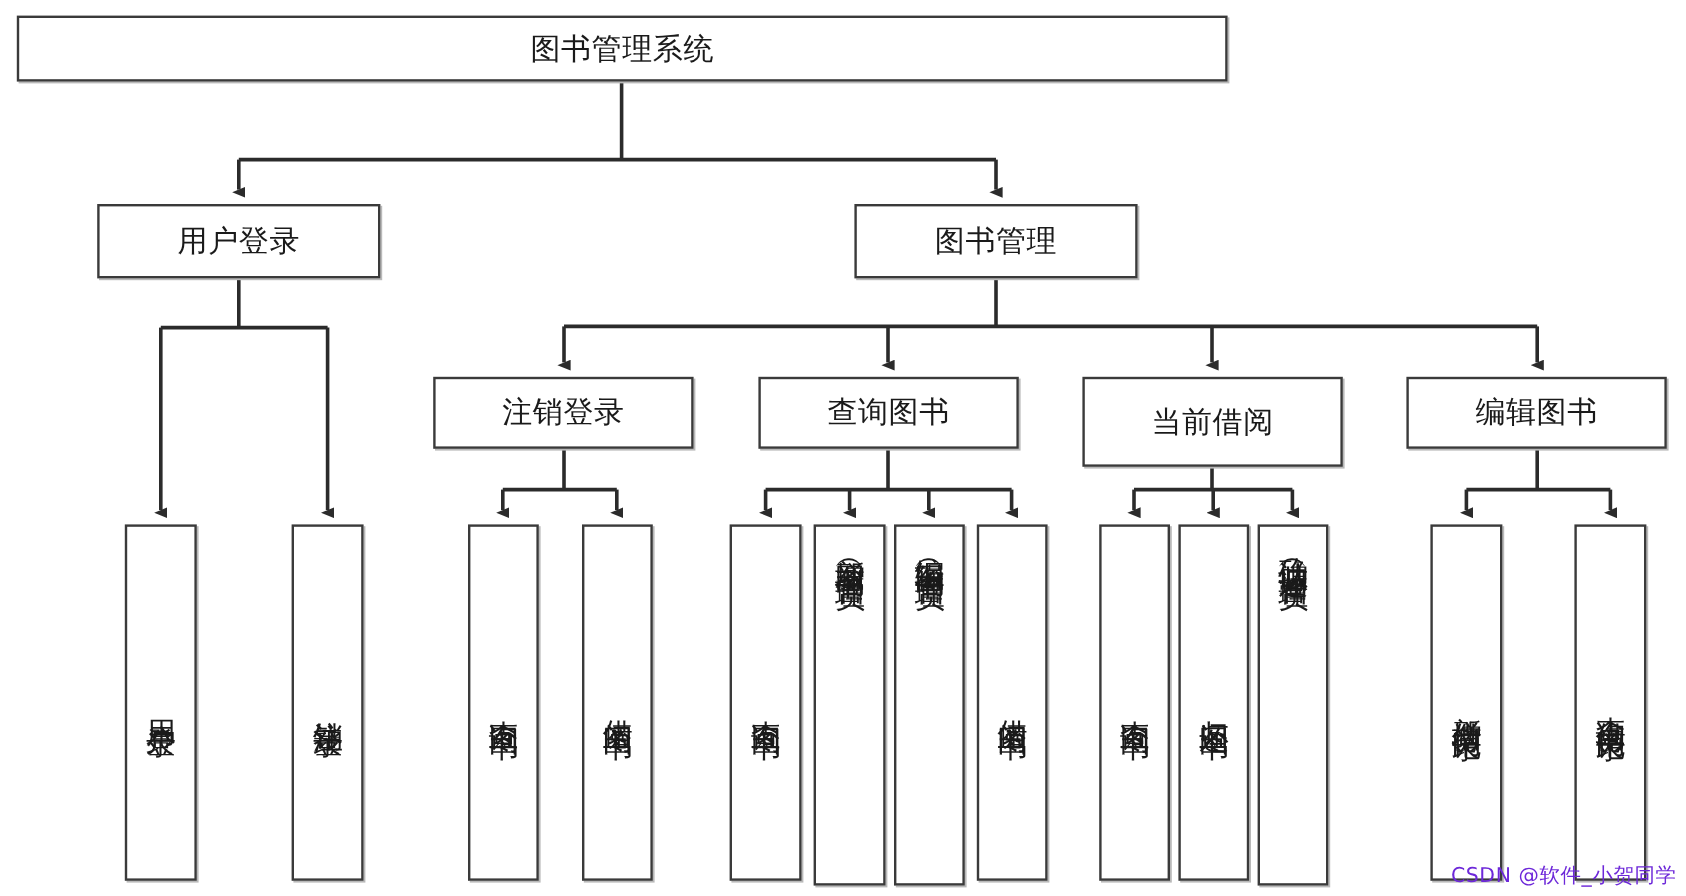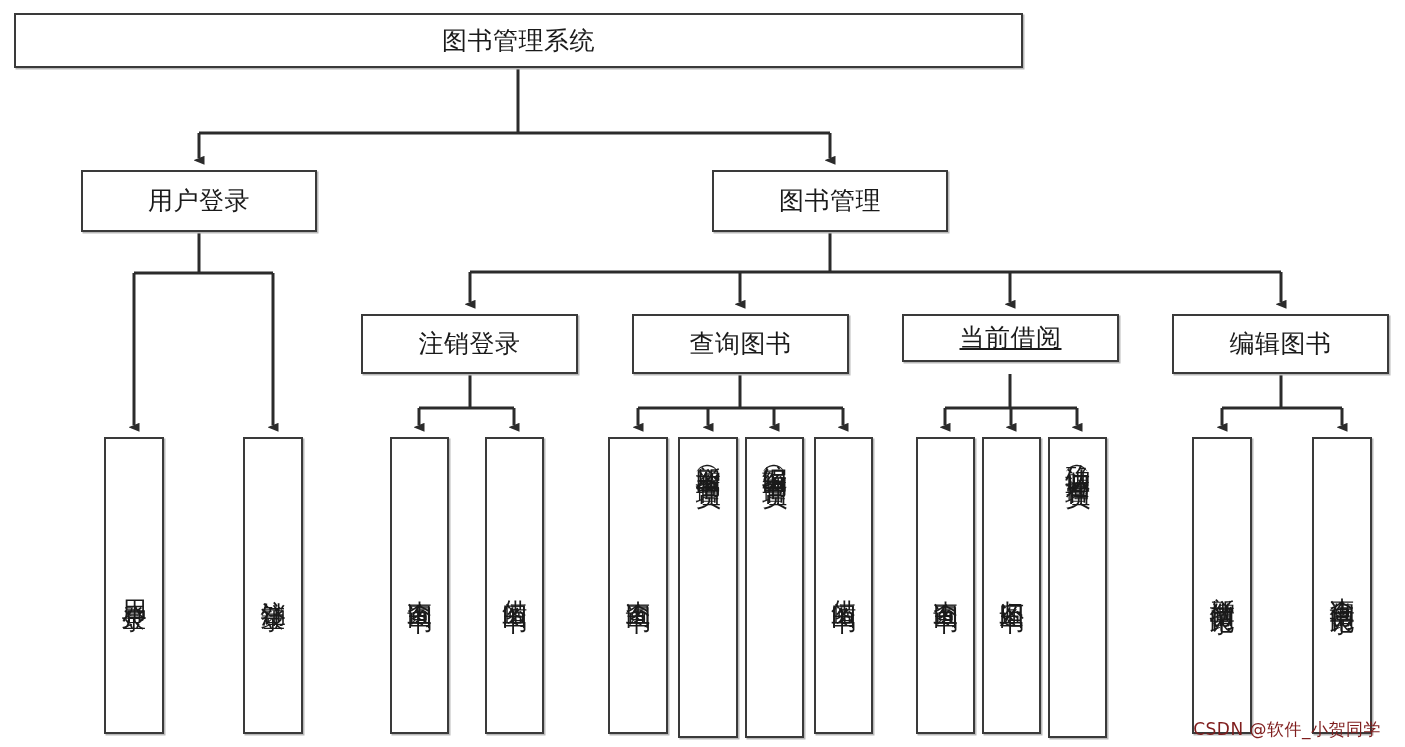--- a/index.html
+++ b/index.html
@@ -64,24 +64,24 @@
     line-height: 1.02;
     letter-spacing: 3px;
     white-space: nowrap;
   }
   .node.vert.centered {
     align-items: center;
     padding-top: 0;
   }
   .watermark {
     position: absolute;
-    right: 24px;
+    right: 8px;
     bottom: 6px;
     font-size: 17px;
-    color: #7f1d1d;
+    color: #6d28d9;
     letter-spacing: 0.5px;
     white-space: nowrap;
     font-family: "DejaVu Sans", "Liberation Sans", sans-serif;
   }
 </style>
 </head>
 <body>
 
 <div id="diagram-root">
 
@@ -148,21 +148,21 @@
       </div>
     </div>
 
   <div id="level3-container">
       <div class="node horiz" style="left: 361px; top: 314px; width: 217px; height: 60px;">
         <span class="node-label">注销登录</span>
       </div>
       <div class="node horiz" style="left: 632px; top: 314px; width: 217px; height: 60px;">
         <span class="node-label">查询图书</span>
       </div>
-      <div class="node horiz" style="left: 902px; top: 314px; width: 217px; height: 48px; text-decoration: underline;">
+      <div class="node horiz" style="left: 902px; top: 314px; width: 217px; height: 75px;">
         <span class="node-label">当前借阅</span>
       </div>
       <div class="node horiz" style="left: 1172px; top: 314px; width: 217px; height: 60px;">
         <span class="node-label">编辑图书</span>
       </div>
     </div>
 
   <div id="leaves-container">
       <div class="node vert centered" style="left: 104px; top: 437px; width: 60px; height: 297px;">
         <span class="node-label">用户登录</span>

